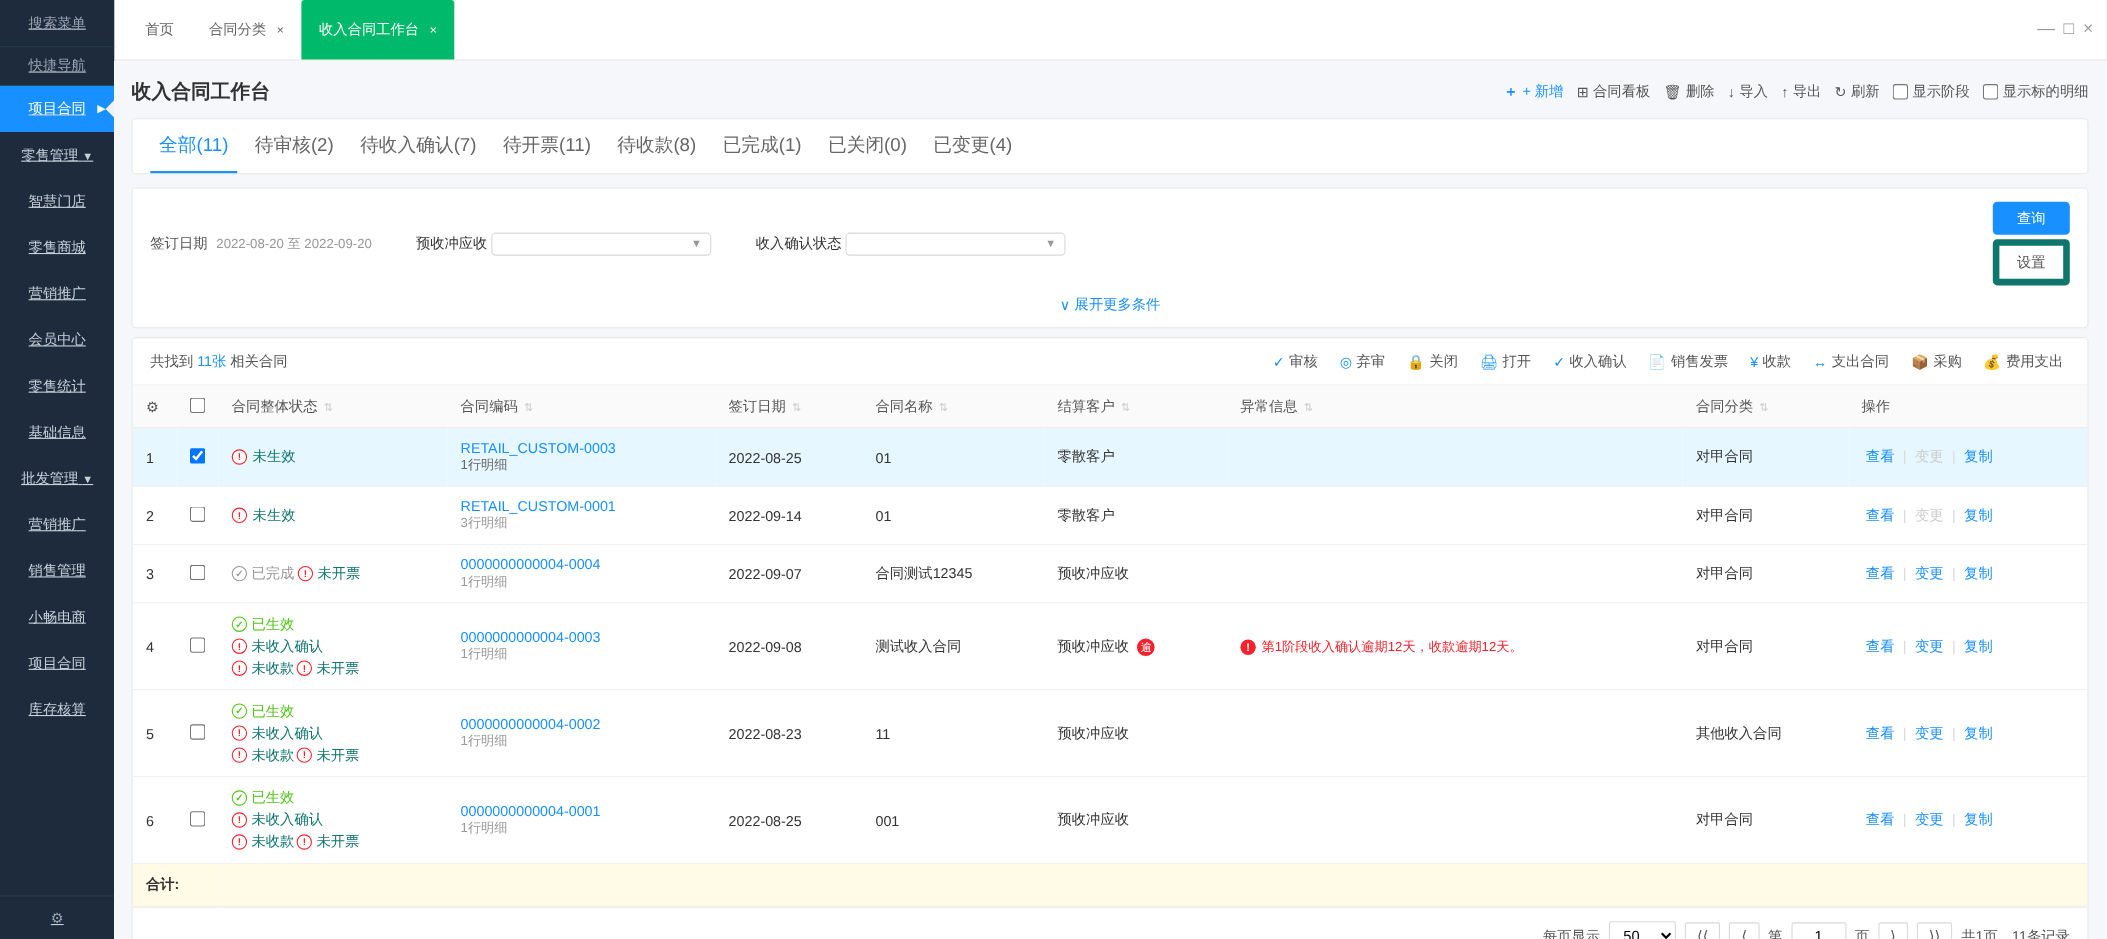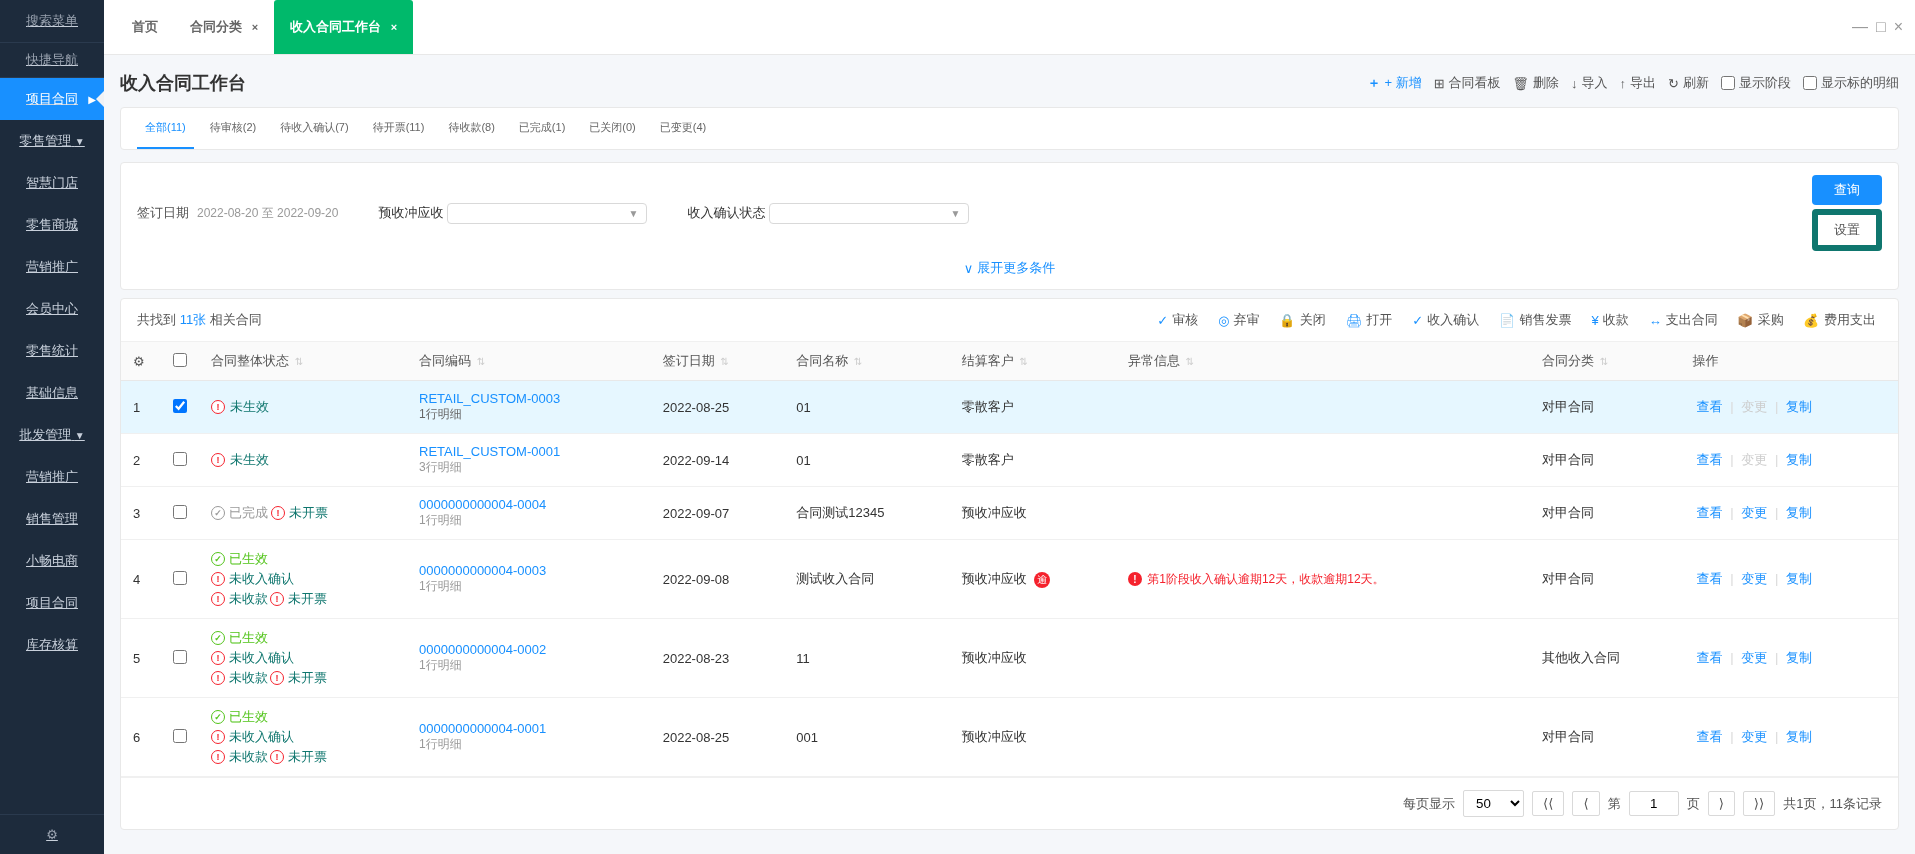--- a/index.html
+++ b/index.html
@@ -14,39 +14,39 @@
     .sidebar-item { padding: 12px 8px; text-align: center; cursor: pointer; font-size: 13px; color: #c8d0db; position: relative; }
     .sidebar-item.active { background: #1890ff; color: #fff; }
     .sidebar-item.active::after { content: ''; position: absolute; right: 0; top: 50%; transform: translateY(-50%); border: 8px solid transparent; border-right: 8px solid #f0f2f5; }
     .sidebar-bottom { margin-top: auto; padding: 12px 8px; text-align: center; border-top: 1px solid #2a3a4e; cursor: pointer; color: #9aa3b0; }
 
     
     .main-content { flex: 1; display: flex; flex-direction: column; overflow: hidden; }
     
     
     .tab-bar { background: #fff; display: flex; align-items: center; border-bottom: 1px solid #e8e8e8; padding: 0 12px; min-height: 40px; }
-    .tab { padding: 18px 16px; cursor: pointer; font-size: 13px; color: #666; white-space: nowrap; font-weight: bold; }
+    .tab { padding: 18px 16px; cursor: pointer; font-size: 13px; color: #666; white-space: nowrap; }
     .tab.active { background: #1890ff; color: #fff; border-radius: 3px 3px 0 0; }
     .tab .close { margin-left: 6px; font-size: 11px; cursor: pointer; }
     .tab-close-btn { margin-left: auto; display: flex; gap: 8px; color: #999; font-size: 16px; cursor: pointer; }
 
     
     .page-content { flex: 1; background: #f5f7fa; overflow: auto; padding: 0; }
     
     .page-inner { padding: 16px; }
     
     
     .page-header { display: flex; align-items: center; justify-content: space-between; margin-bottom: 12px; }
     .page-title { font-size: 18px; font-weight: bold; color: #333; }
     .header-actions { display: flex; align-items: center; gap: 12px; font-size: 13px; color: #555; }
     .header-btn { display: flex; align-items: center; gap: 4px; cursor: pointer; color: #555; white-space: nowrap; }
 
     
     .filter-tabs { background: #fff; border-radius: 4px; padding: 0 16px; margin-bottom: 12px; display: flex; align-items: center; border: 1px solid #e8e8e8; }
-    .filter-tab { padding: 12px 8px; cursor: pointer; font-size: 11px; color: #666; border-bottom: 2px solid transparent; white-space: nowrap; margin-right: 8px; }
+    .filter-tab { padding: 12px 8px; cursor: pointer; font-size: 17px; color: #666; border-bottom: 2px solid transparent; white-space: nowrap; margin-right: 8px; }
     .filter-tab.active { color: #1890ff; border-bottom-color: #1890ff; }
 
     
     .search-bar { background: #fff; border-radius: 4px; padding: 12px 16px; margin-bottom: 8px; border: 1px solid #e8e8e8; }
     .search-row { display: flex; align-items: center; gap: 16px; flex-wrap: wrap; }
     .search-item { display: flex; align-items: center; gap: 6px; font-size: 13px; color: #555; }
     .date-options { display: flex; gap: 4px; align-items: center; }
     .date-btn { padding: 2px 8px; font-size: 12px; cursor: pointer; color: #555; border: 1px solid transparent; border-radius: 2px; }
     .date-btn.active { background: #1890ff; color: #fff; border-color: #1890ff; border-radius: 10px; }
     .date-range { font-size: 12px; color: #999; }
@@ -570,20 +570,24 @@
                   <td>对甲合同</td>
                   <td>
                     <span class="op-btn">查看</span>
                     <span class="op-divider">|</span>
                     <span class="op-btn">变更</span>
                     <span class="op-divider">|</span>
                     <span class="op-btn">复制</span>
                   </td>
                 </tr>
 
+                <tr class="footer-row">
+                  <td colspan="2">合计:</td>
+                  <td colspan="8"></td>
+                </tr>
               </tbody>
             </table>
           </div>
 
           <div class="pagination">
             <span>每页显示</span>
             <select class="page-select">
               <option>50</option>
               <option>100</option>
             </select>

